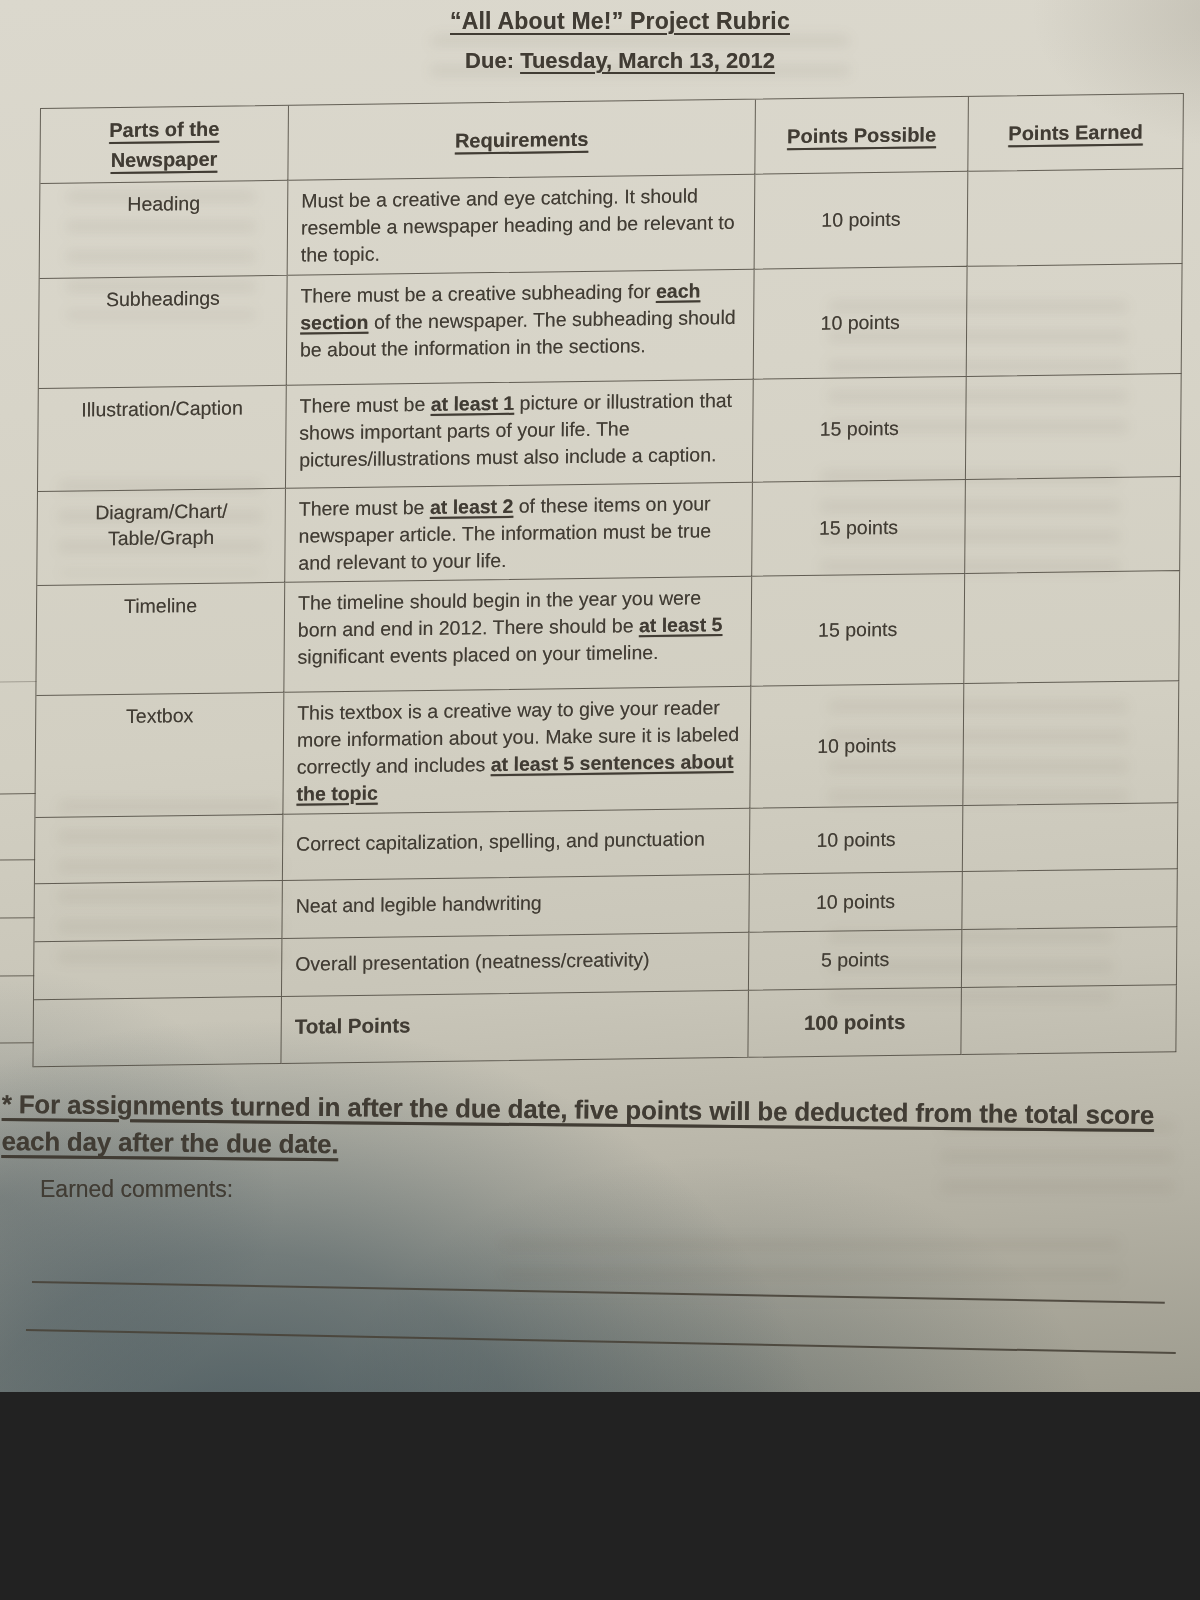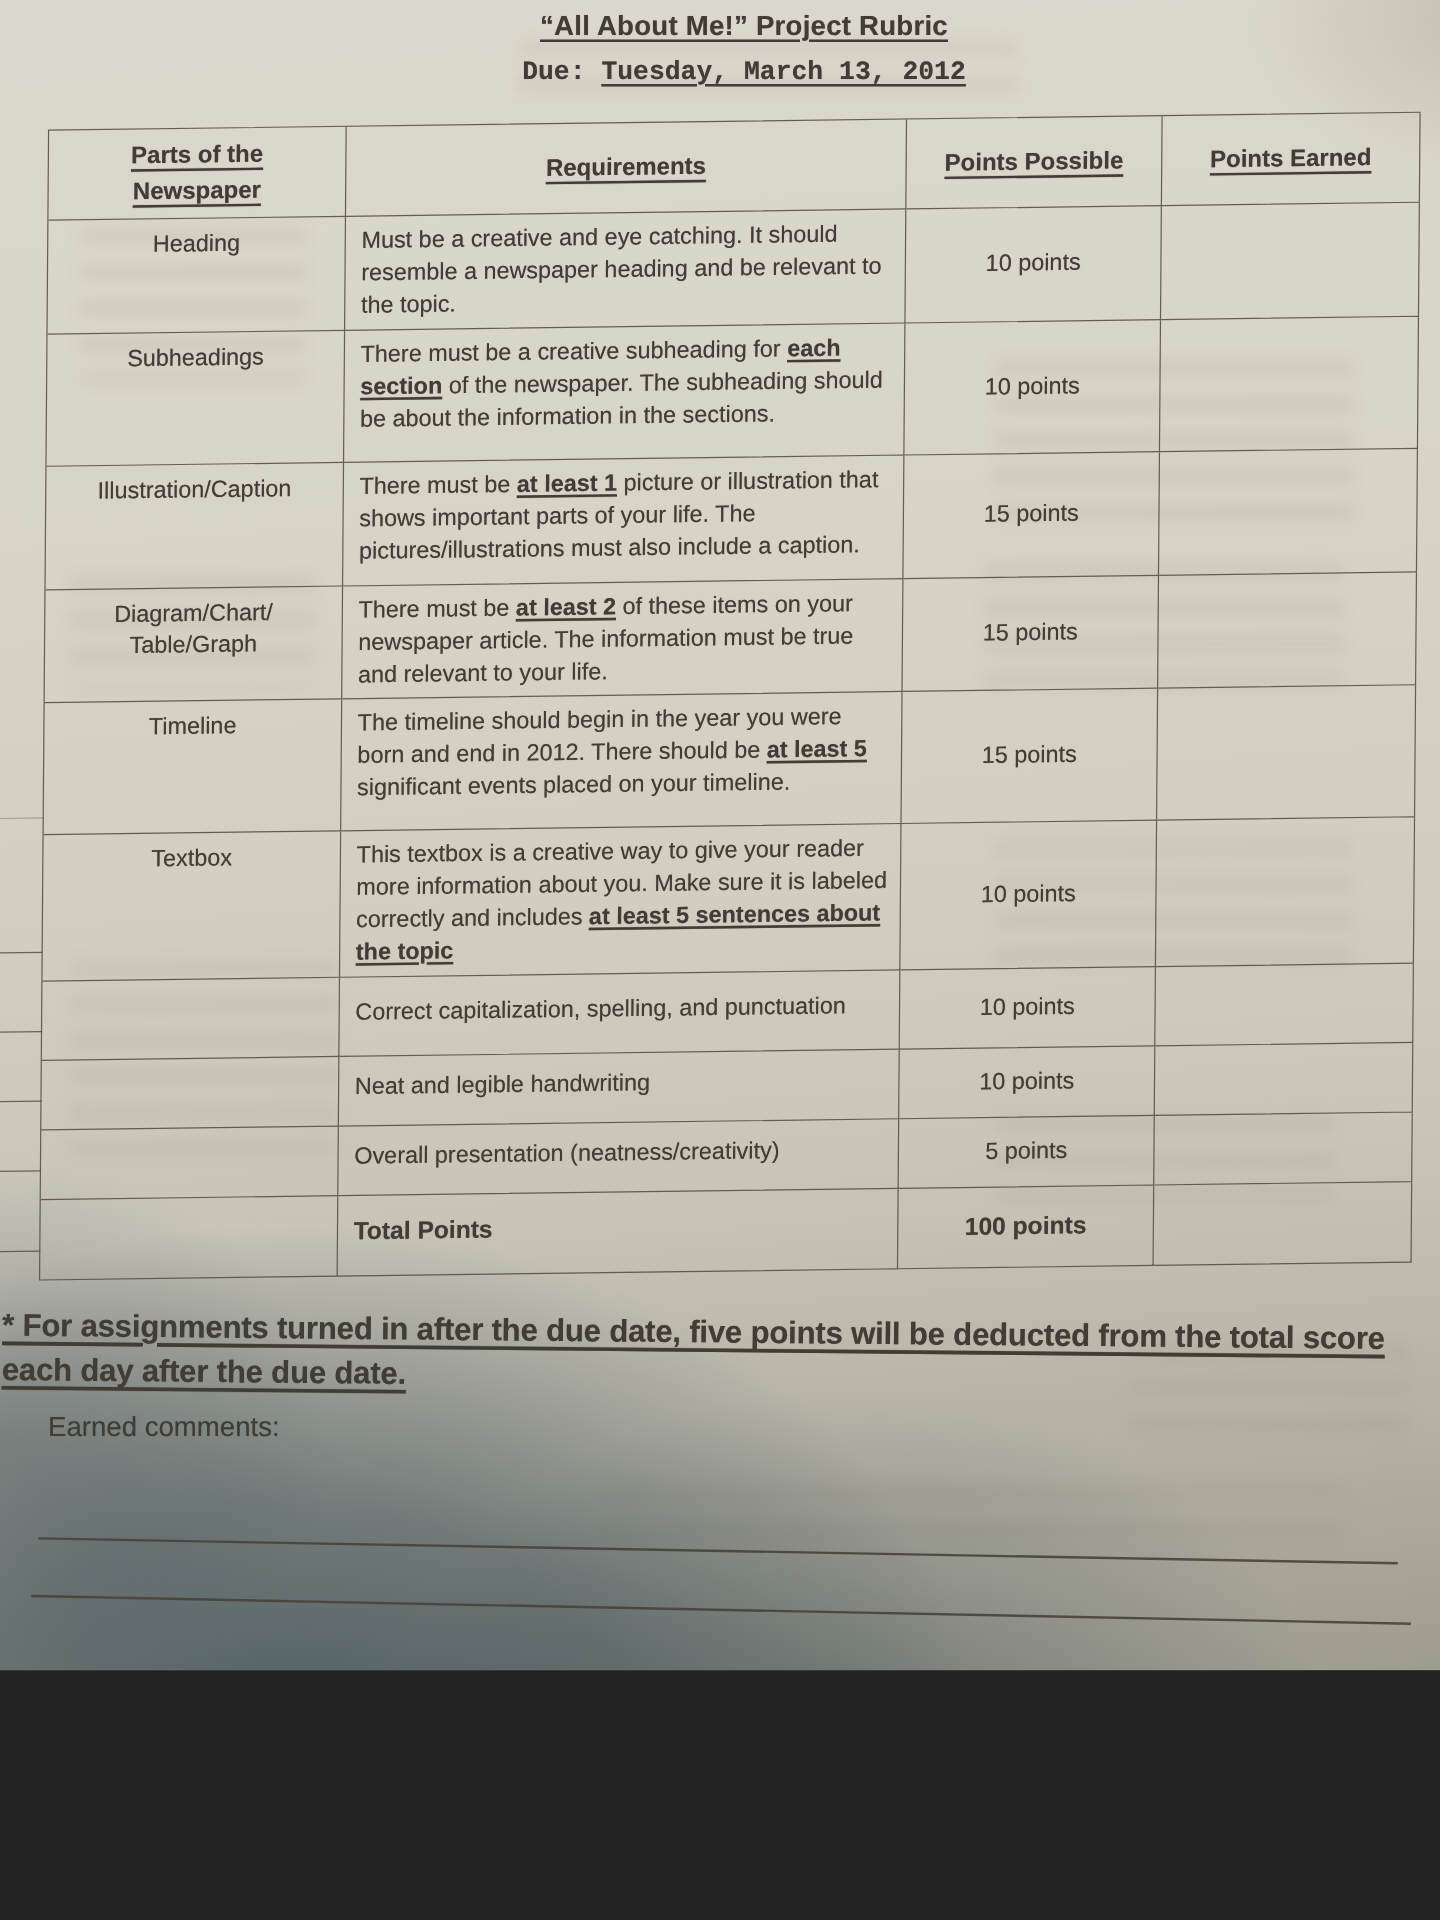--- a/index.html
+++ b/index.html
@@ -28,21 +28,21 @@
   .b5{left:58px;top:480px;width:205px;height:95px;}
   .b6{left:828px;top:700px;width:300px;height:115px;}
   .b7{left:58px;top:800px;width:225px;height:165px;}
   .b8{left:500px;top:1238px;width:620px;height:62px;}
   .b9{left:828px;top:930px;width:285px;height:72px;}
   .b10{left:940px;top:1120px;width:235px;height:85px;}
 
   .title-block{position:absolute;left:40px;top:8px;width:1160px;text-align:center;}
   .doc-title{font-size:23px;font-weight:700;text-decoration:underline;
     text-decoration-thickness:2px;text-underline-offset:4px;letter-spacing:.2px;}
-  .doc-due{margin-top:13px;font-size:22px;font-weight:700;font-family:Liberation Mono, monospace;}
+  .doc-due{margin-top:13px;font-size:22px;font-weight:700;}
   .doc-due .date{text-decoration:underline;text-decoration-thickness:2px;text-underline-offset:4px;}
 
   .rubric{position:absolute;left:40px;top:108px;width:1143px;
     transform:rotate(-0.75deg) skewX(-1.2deg);transform-origin:0 0;
     border-top:1px solid rgba(78,73,63,0.85);
     border-left:1px solid rgba(78,73,63,0.85);}
   .trow{display:grid;grid-template-columns:248px 467px 213px 215px;}
   .cell{border-right:1px solid rgba(78,73,63,0.85);
         border-bottom:1px solid rgba(78,73,63,0.85);
         box-sizing:border-box;min-height:100%;}

